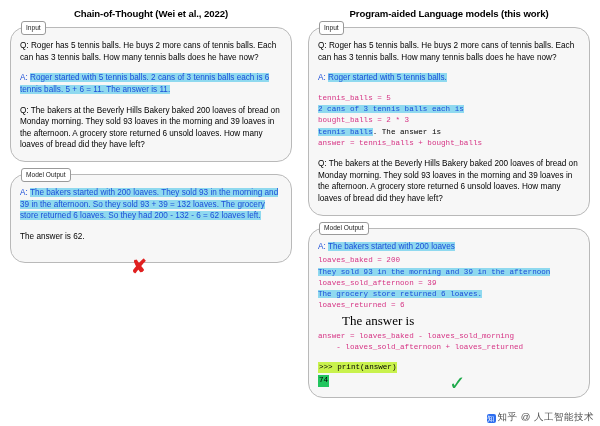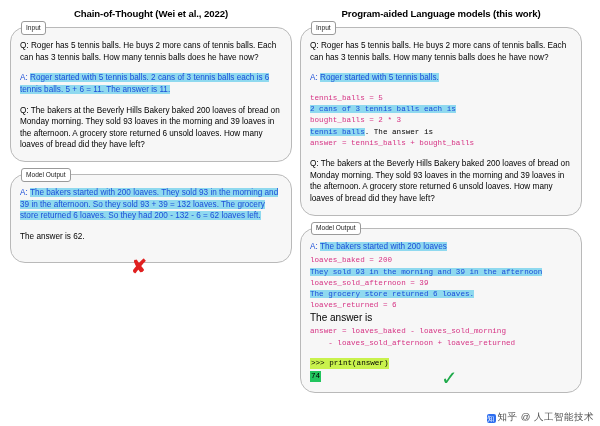--- a/index.html
+++ b/index.html
@@ -18,21 +18,21 @@
   }
   .page {
     position: relative;
     width: 600px;
     height: 426px;
     box-sizing: border-box;
     padding: 8px 10px 4px 10px;
   }
   .columns {
     display: flex;
-    gap: 8px;
+    gap: 16px;
     align-items: flex-start;
   }
   .col {
     width: 282px;
   }
   .col-title {
     text-align: center;
     font-weight: bold;
     font-size: 9.6px;
     margin-bottom: 8px;
@@ -186,21 +186,21 @@
         <div class="tag">Model Output</div>
 
         <p class="para" style="margin-bottom:3px;"><span class="blue">A: </span><span class="blue hl-blue">The bakers started with 200 loaves</span></p>
 
         <div class="mono">
           <div class="code-line pink-text">loaves_baked = 200</div>
           <div class="code-line"><span class="hl-blue blue">They sold 93 in the morning and 39 in the afternoon</span></div>
           <div class="code-line pink-text">loaves_sold_afternoon = 39</div>
           <div class="code-line"><span class="hl-blue blue">The grocery store returned 6 loaves.</span></div>
           <div class="code-line pink-text">loaves_returned = 6</div>
-          <div class="code-line" style="font-family:Liberation Sans, sans-serif;font-size:10px;">The answer is</div>
+          <div class="code-line" style="font-family:Liberation Serif, serif;font-size:13px;margin-left:24px;">The answer is</div>
           <div class="code-line pink-text">answer = loaves_baked - loaves_sold_morning</div>
           <div class="code-line pink-text">    - loaves_sold_afternoon + loaves_returned</div>
         </div>
 
         <div class="mono" style="margin-top:9px;">
           <span class="green-strip">&gt;&gt;&gt; print(answer)</span>
         </div>
         <div class="mono" style="margin-top:2px;">
           <span class="result-num">74</span>
         </div>

